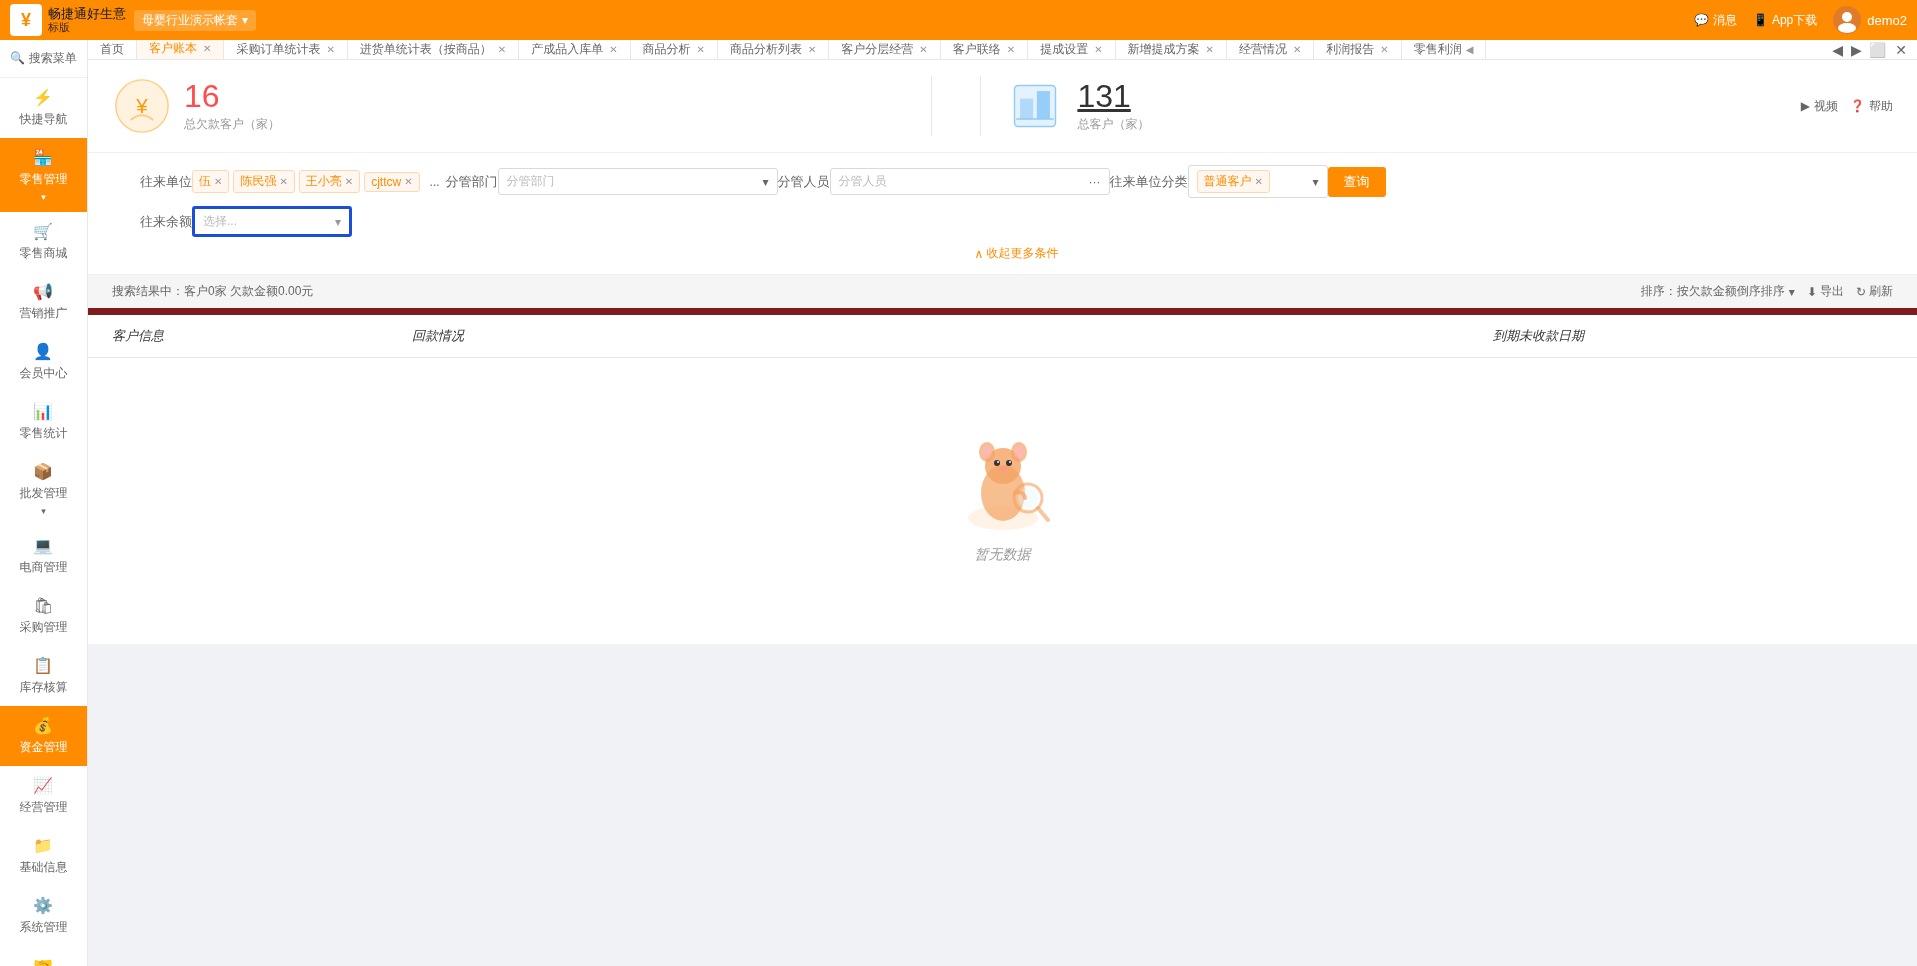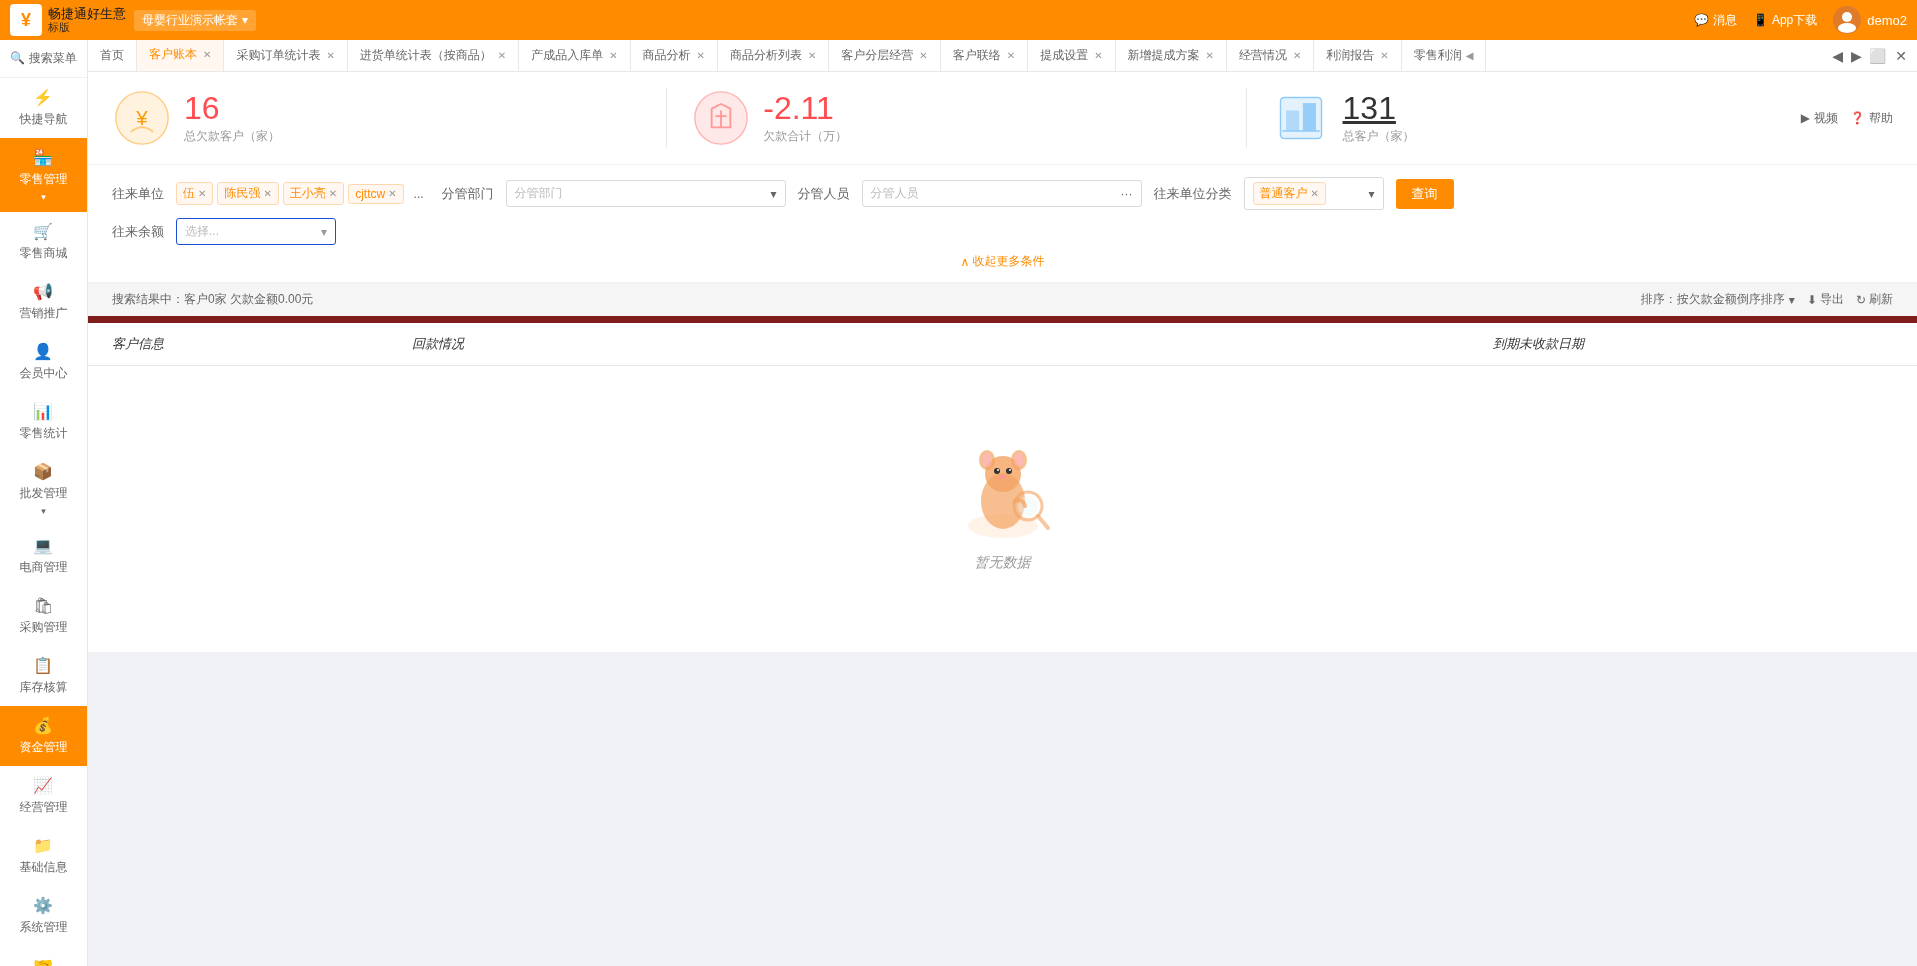--- a/index.html
+++ b/index.html
@@ -4,21 +4,21 @@
   <style>
     * { box-sizing: border-box; margin: 0; padding: 0; font-family: 'Microsoft YaHei', 'PingFang SC', Arial, sans-serif; }
     body { background: #f5f5f5; font-size: 13px; color: #333; overflow: hidden; }
 
     
     .app-wrapper { display: flex; flex-direction: column; height: 966px; }
     .top-bar { background: #ff8c00; height: 40px; display: flex; align-items: center; padding: 0 10px; flex-shrink: 0; }
     .main-layout { display: flex; flex: 1; overflow: hidden; }
     .sidebar { width: 88px; background: #fff; border-right: 1px solid #e8e8e8; display: flex; flex-direction: column; flex-shrink: 0; }
     .content-area { flex: 1; display: flex; flex-direction: column; overflow: hidden; }
-    .tab-bar { background: #fff; height: 32px; display: flex; align-items: center; border-bottom: 1px solid #e8e8e8; overflow: hidden; flex-shrink: 0; }
+    .tab-bar { background: #fff; height: 20px; display: flex; align-items: center; border-bottom: 1px solid #e8e8e8; overflow: hidden; flex-shrink: 0; }
     .main-content { flex: 1; overflow-y: auto; background: #f0f2f5; }
 
     
     .top-bar-left { display: flex; align-items: center; gap: 8px; }
     .logo-area { display: flex; align-items: center; gap: 6px; }
     .logo-icon { width: 32px; height: 32px; background: #fff; border-radius: 4px; display: flex; align-items: center; justify-content: center; color: #ff8c00; font-size: 18px; font-weight: bold; }
     .logo-text { color: #0f172a; font-size: 13px; line-height: 1.2; }
     .dropdown-btn { background: rgba(255,255,255,0.2); border: none; color: #fff; padding: 2px 8px; border-radius: 3px; cursor: pointer; font-size: 12px; display: flex; align-items: center; gap: 4px; }
     .top-bar-right { margin-left: auto; display: flex; align-items: center; gap: 16px; }
     .top-icon-btn { color: #fff; font-size: 12px; display: flex; align-items: center; gap: 4px; cursor: pointer; background: none; border: none; }
@@ -49,29 +49,29 @@
     .stat-info { }
     .stat-value { font-size: 32px; font-weight: normal; color: #ff4d4f; line-height: 1; }
     .stat-value.negative { color: #ff4d4f; }
     .stat-value.dark { color: #333; text-decoration: underline; }
     .stat-label { font-size: 12px; color: #999; margin-top: 4px; }
     .stat-block-right { margin-left: auto; display: flex; align-items: center; gap: 12px; }
     .help-link { font-size: 12px; color: #666; cursor: pointer; display: flex; align-items: center; gap: 4px; }
 
     
     .filter-area { background: #fff; padding: 12px 24px; border-bottom: 1px solid #f0f0f0; }
-    .filter-row { display: flex; align-items: center; gap: 12px; margin-bottom: 8px; flex-wrap: wrap; }
+    .filter-row { display: flex; align-items: center; margin-bottom: 8px; flex-wrap: wrap; margin-left: 28px; }
     .filter-row:last-child { margin-bottom: 0; }
     .filter-label { color: #666; font-size: 13px; white-space: nowrap; }
     .filter-tags { display: flex; align-items: center; gap: 4px; flex-wrap: wrap; min-width: 200px; }
     .filter-tag { background: #fff7f0; border: 1px solid #ffd8b0; color: #ff8c00; padding: 2px 6px; border-radius: 3px; font-size: 12px; display: flex; align-items: center; gap: 3px; }
     .filter-tag .remove { cursor: pointer; color: #999; font-size: 10px; }
     .filter-select { border: 1px solid #d9d9d9; padding: 4px 8px; border-radius: 3px; font-size: 12px; color: #666; background: #fff; cursor: pointer; display: flex; align-items: center; gap: 4px; min-width: 160px; justify-content: space-between; }
     .filter-select-wide { min-width: 280px; }
-    .filter-input { border: 1px solid #1d4ed8; padding: 4px 8px; border-radius: 3px; font-size: 12px; color: #999; background: #fff; display: flex; align-items: center; gap: 4px; min-width: 160px; }
+    .filter-input { border: 3px solid #1d4ed8; padding: 4px 8px; border-radius: 3px; font-size: 12px; color: #999; background: #fff; display: flex; align-items: center; gap: 4px; min-width: 160px; }
     .collapse-btn { color: #ff8c00; font-size: 12px; cursor: pointer; display: flex; align-items: center; gap: 3px; }
     .query-btn { background: #ff8c00; color: #fff; border: none; padding: 6px 16px; border-radius: 3px; font-size: 13px; cursor: pointer; }
 
     
     .results-bar { background: #f5f5f5; padding: 8px 24px; border-bottom: 7px solid #7f1d1d; display: flex; align-items: center; justify-content: space-between; }
     .results-info { font-size: 12px; color: #666; }
     .results-actions { display: flex; align-items: center; gap: 12px; font-size: 12px; color: #666; }
     .sort-select { display: flex; align-items: center; gap: 4px; cursor: pointer; }
     .action-btn { cursor: pointer; color: #666; display: flex; align-items: center; gap: 3px; }
 
@@ -277,34 +277,20 @@
                 </svg>
               </div>
               <div class="stat-info">
                 <div class="stat-value">16</div>
                 <div class="stat-label">总欠款客户（家）</div>
               </div>
             </div>
 
             <div class="stat-block-divider"></div>
 
-            <div class="stat-block">
-              <div class="stat-icon">
-                <svg viewBox="0 0 60 60" fill="none" xmlns="http://www.w3.org/2000/svg">
-                  <circle cx="30" cy="30" r="28" fill="#ffe8e8" stroke="#ffb3b3" stroke-width="1.5"></circle>
-                  <path d="M20 20 L30 15 L40 20 L40 40 L20 40 Z" fill="none" stroke="#ff9999" stroke-width="2"></path>
-                  <line x1="24" y1="28" x2="36" y2="28" stroke="#ff9999" stroke-width="2"></line>
-                  <line x1="30" y1="22" x2="30" y2="40" stroke="#ff9999" stroke-width="2"></line>
-                </svg>
-              </div>
-              <div class="stat-info">
-                <div class="stat-value negative">-2.11</div>
-                <div class="stat-label">欠款合计（万）</div>
-              </div>
-            </div>
 
             <div class="stat-block-divider"></div>
 
             <div class="stat-block">
               <div class="stat-icon">
                 <svg viewBox="0 0 60 60" fill="none" xmlns="http://www.w3.org/2000/svg">
                   <rect x="8" y="8" width="44" height="44" rx="4" fill="#e3f2fd" stroke="#90caf9" stroke-width="1.5"></rect>
                   <rect x="14" y="22" width="14" height="22" fill="#90caf9" opacity="0.6"></rect>
                   <rect x="32" y="14" width="14" height="30" fill="#64b5f6" opacity="0.6"></rect>
                   <line x1="10" y1="44" x2="50" y2="44" stroke="#90caf9" stroke-width="1.5"></line>

